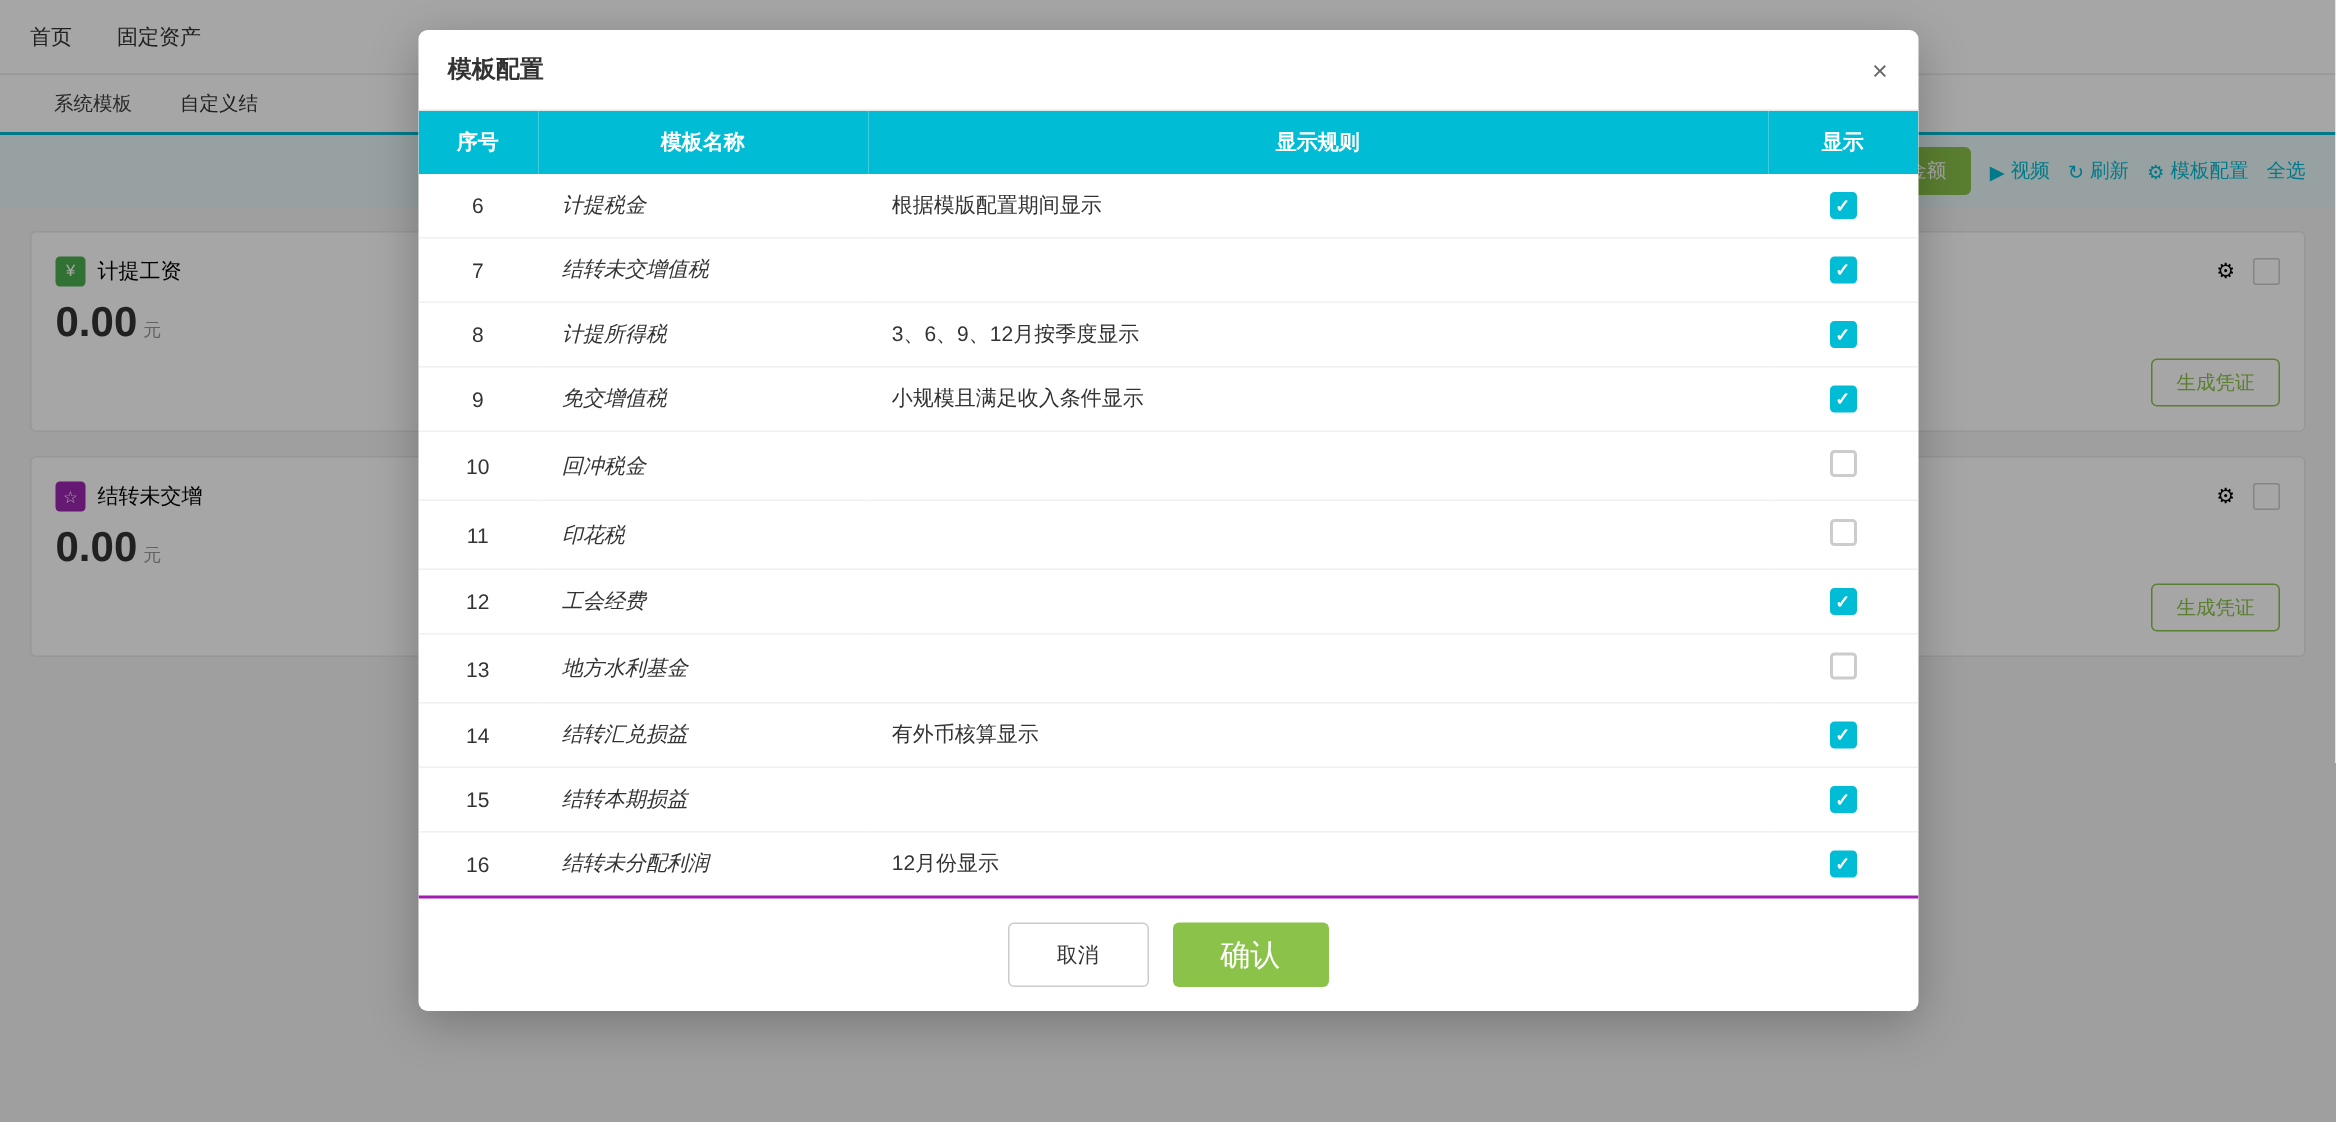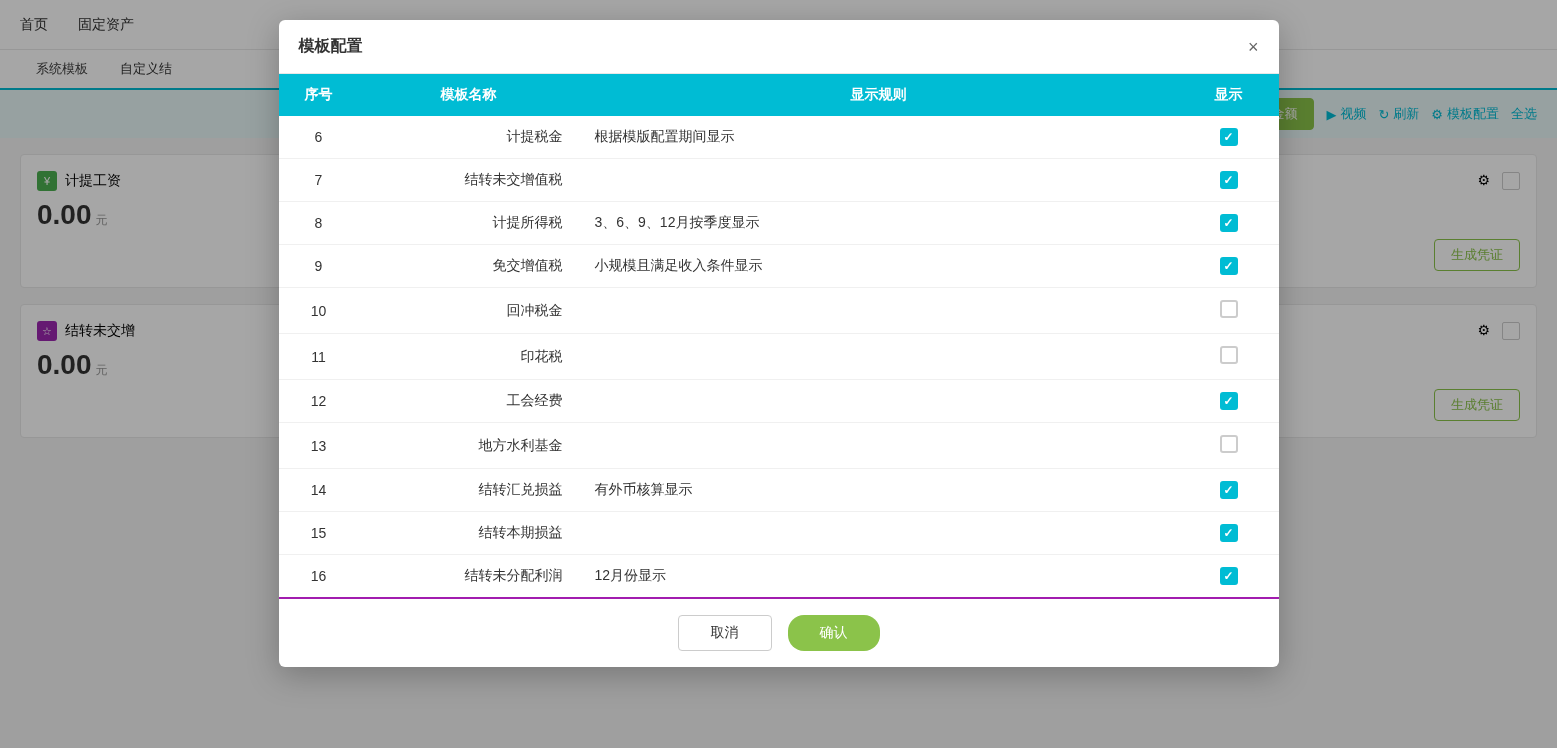--- a/index.html
+++ b/index.html
@@ -189,21 +189,21 @@
     .config-table th:nth-child(2) { width: 220px; }
     .config-table th:nth-child(3) { }
     .config-table th:last-child { width: 100px; }
     .config-table td {
       padding: 12px 16px;
       text-align: center;
       border-bottom: 1px solid #f0f0f0;
       color: #333;
       font-size: 14px;
     }
-    .config-table td:nth-child(2) { text-align: right; }
+    .config-table td:nth-child(2) { text-align: left; font-style: italic; }
     .config-table td:nth-child(3) { text-align: left; }
     .config-table tr:last-child td { border-bottom: none; }
 
     
     .cb-wrapper {
       display: inline-flex;
       align-items: center;
       justify-content: center;
     }
     .cb-box {
@@ -243,23 +243,23 @@
       color: #333;
       border-radius: 4px;
       cursor: pointer;
       font-size: 14px;
     }
     .btn-confirm {
       padding: 8px 32px;
       border: none;
       background: #8bc34a;
       color: #fff;
-      border-radius: 16px;
-      cursor: pointer;
-      font-size: 14px;
+      border-radius: 4px;
+      cursor: pointer;
+      font-size: 20px;
     }
 
     
     .modal-body::-webkit-scrollbar { width: 6px; }
     .modal-body::-webkit-scrollbar-track { background: #f5f5f5; }
     .modal-body::-webkit-scrollbar-thumb { background: #ccc; border-radius: 3px; }
   </style>
 </head>
 <body>
 

